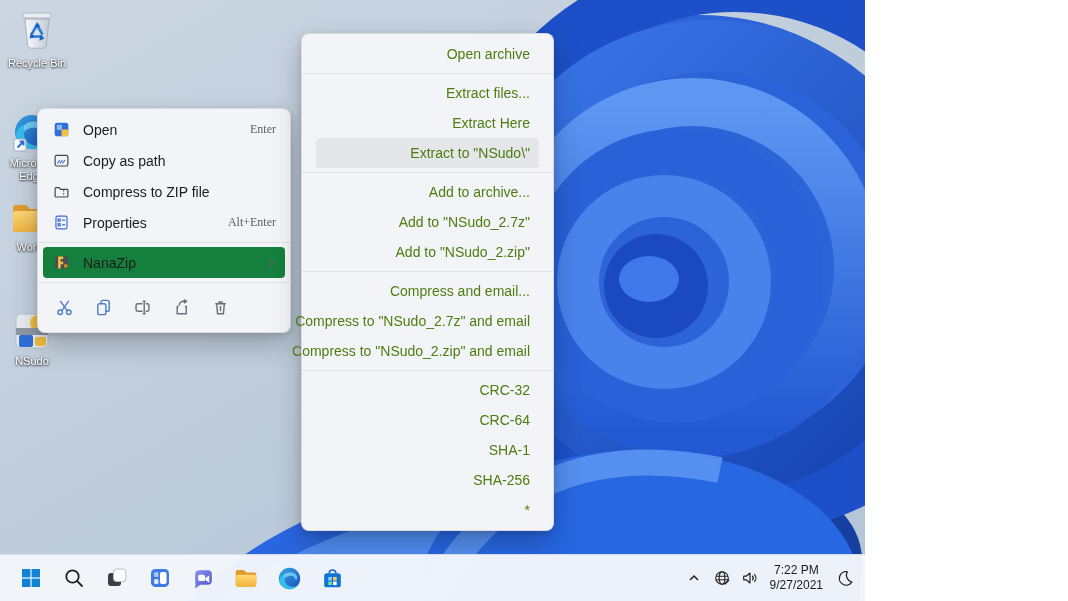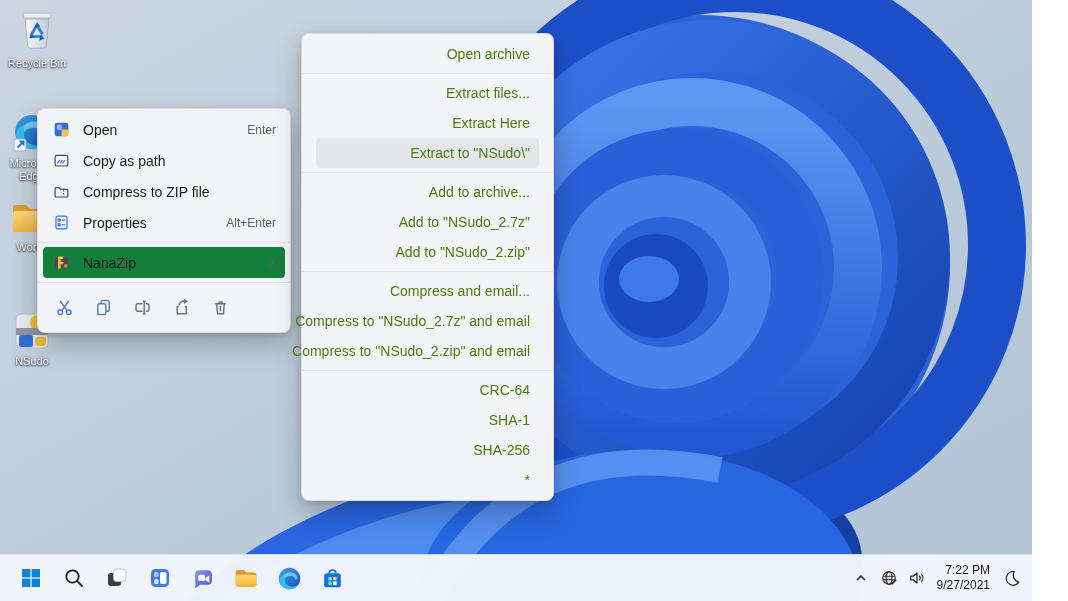--- a/index.html
+++ b/index.html
@@ -1,55 +1,55 @@
 <!DOCTYPE html>
 <html><head>
 <meta charset="utf-8">
 <style>
   html,body{margin:0;padding:0;}
   *{box-sizing:border-box;}
   body{font-family:"Liberation Sans","DejaVu Sans",sans-serif;}
-  .screen{position:relative;width:1032px;height:601px;overflow:hidden;background:#bfccda;}
+  .screen{position:relative;width:865px;height:601px;overflow:hidden;background:#bfccda;}
 
   
   .wall{position:absolute;inset:0;}
 
   
   .dicon{position:absolute;width:64px;display:flex;flex-direction:column;align-items:center;cursor:default;}
   .dicon .dlabel{margin-top:3px;font-size:11px;line-height:13px;color:#fff;text-align:center;
     text-shadow:0 1px 2px rgba(0,0,0,.75),0 0 3px rgba(0,0,0,.5);max-width:64px;}
 
   
   .menu{position:absolute;background:#f3f4f8;border:1px solid rgba(0,0,0,.10);border-radius:8px;
     box-shadow:0 12px 28px rgba(0,0,0,.24),0 2px 6px rgba(0,0,0,.12);padding:5px 0;z-index:20;}
   #ctx-menu{left:37px;top:108px;width:254px;}
   #sub-menu{left:301px;top:33px;width:253px;}
   .mi{display:flex;align-items:center;height:31px;margin:0 5px;padding:0 9px;border-radius:4px;
     font-size:14px;color:#1c1c1c;white-space:nowrap;}
   .mi .ic{width:18px;height:18px;margin-right:13px;display:flex;align-items:center;justify-content:center;flex:none;}
   .mi .lbl{flex:1;overflow:hidden;}
-  .mi .sc{font-size:12px;color:#5f5f5f;margin-left:14px;}
+  .mi .sc{font-size:12px;color:#5f5f5f;margin-left:14px;font-family:Liberation Serif, serif;}
   .mi .chev{margin-left:14px;display:flex;align-items:center;}
   .mi.hl{background:#15803d;}
   .mdiv{height:1px;background:#e0e1e6;margin:4px 0;}
   .si{display:flex;align-items:center;height:30px;margin:0 14px;padding:0 9px;border-radius:4px;
     font-size:14px;color:#4d7c0f;white-space:nowrap;justify-content:flex-end;}
   .si.hl{background:#e4e6ea;}
   .qrow{display:flex;align-items:center;height:40px;margin:1px 5px 0;padding:0 2px;}
   .qa{width:39px;height:31px;display:flex;align-items:center;justify-content:center;border-radius:4px;}
 
   
   .taskbar{position:absolute;left:0;right:0;bottom:0;height:47px;z-index:30;
     background:rgba(243,246,251,.97);border-top:1px solid rgba(110,125,145,.18);
     display:flex;align-items:center;}
   .tb-left{display:flex;align-items:center;gap:3px;padding-left:11px;}
   .tb-btn{width:40px;height:40px;border-radius:6px;display:flex;align-items:center;justify-content:center;}
   .tb-right{margin-left:auto;display:flex;align-items:center;padding-right:6px;}
   .tray-btn{width:28px;height:40px;border-radius:6px;display:flex;align-items:center;justify-content:center;}
-  .clock{text-align:right;font-size:12px;line-height:15px;color:#1b1b1b;padding:0 8px 0 6px;}
+  .clock{text-align:center;font-size:12px;line-height:15px;color:#1b1b1b;padding:0 8px 0 6px;}
 </style>
 </head>
 <body>
 
 <div class="screen">
 
   <svg class="wall" viewBox="0 0 1068 601" width="1068" height="601">
     <defs>
       <linearGradient id="bg" x1="0" y1="0" x2="1" y2="1">
         <stop offset="0" stop-color="#ccd6e2"></stop>
@@ -283,20 +283,23 @@
         <span>Compress and email...</span>
       </div>
     <div class="si">
         <span>Compress to "NSudo_2.7z" and email</span>
       </div>
     <div class="si">
         <span>Compress to "NSudo_2.zip" and email</span>
       </div>
     <div class="mdiv"></div>
     <div class="si">
+        <span>CRC-32</span>
+      </div>
+    <div class="si">
         <span>CRC-64</span>
       </div>
     <div class="si">
         <span>SHA-1</span>
       </div>
     <div class="si">
         <span>SHA-256</span>
       </div>
     <div class="si">
         <span>*</span>

